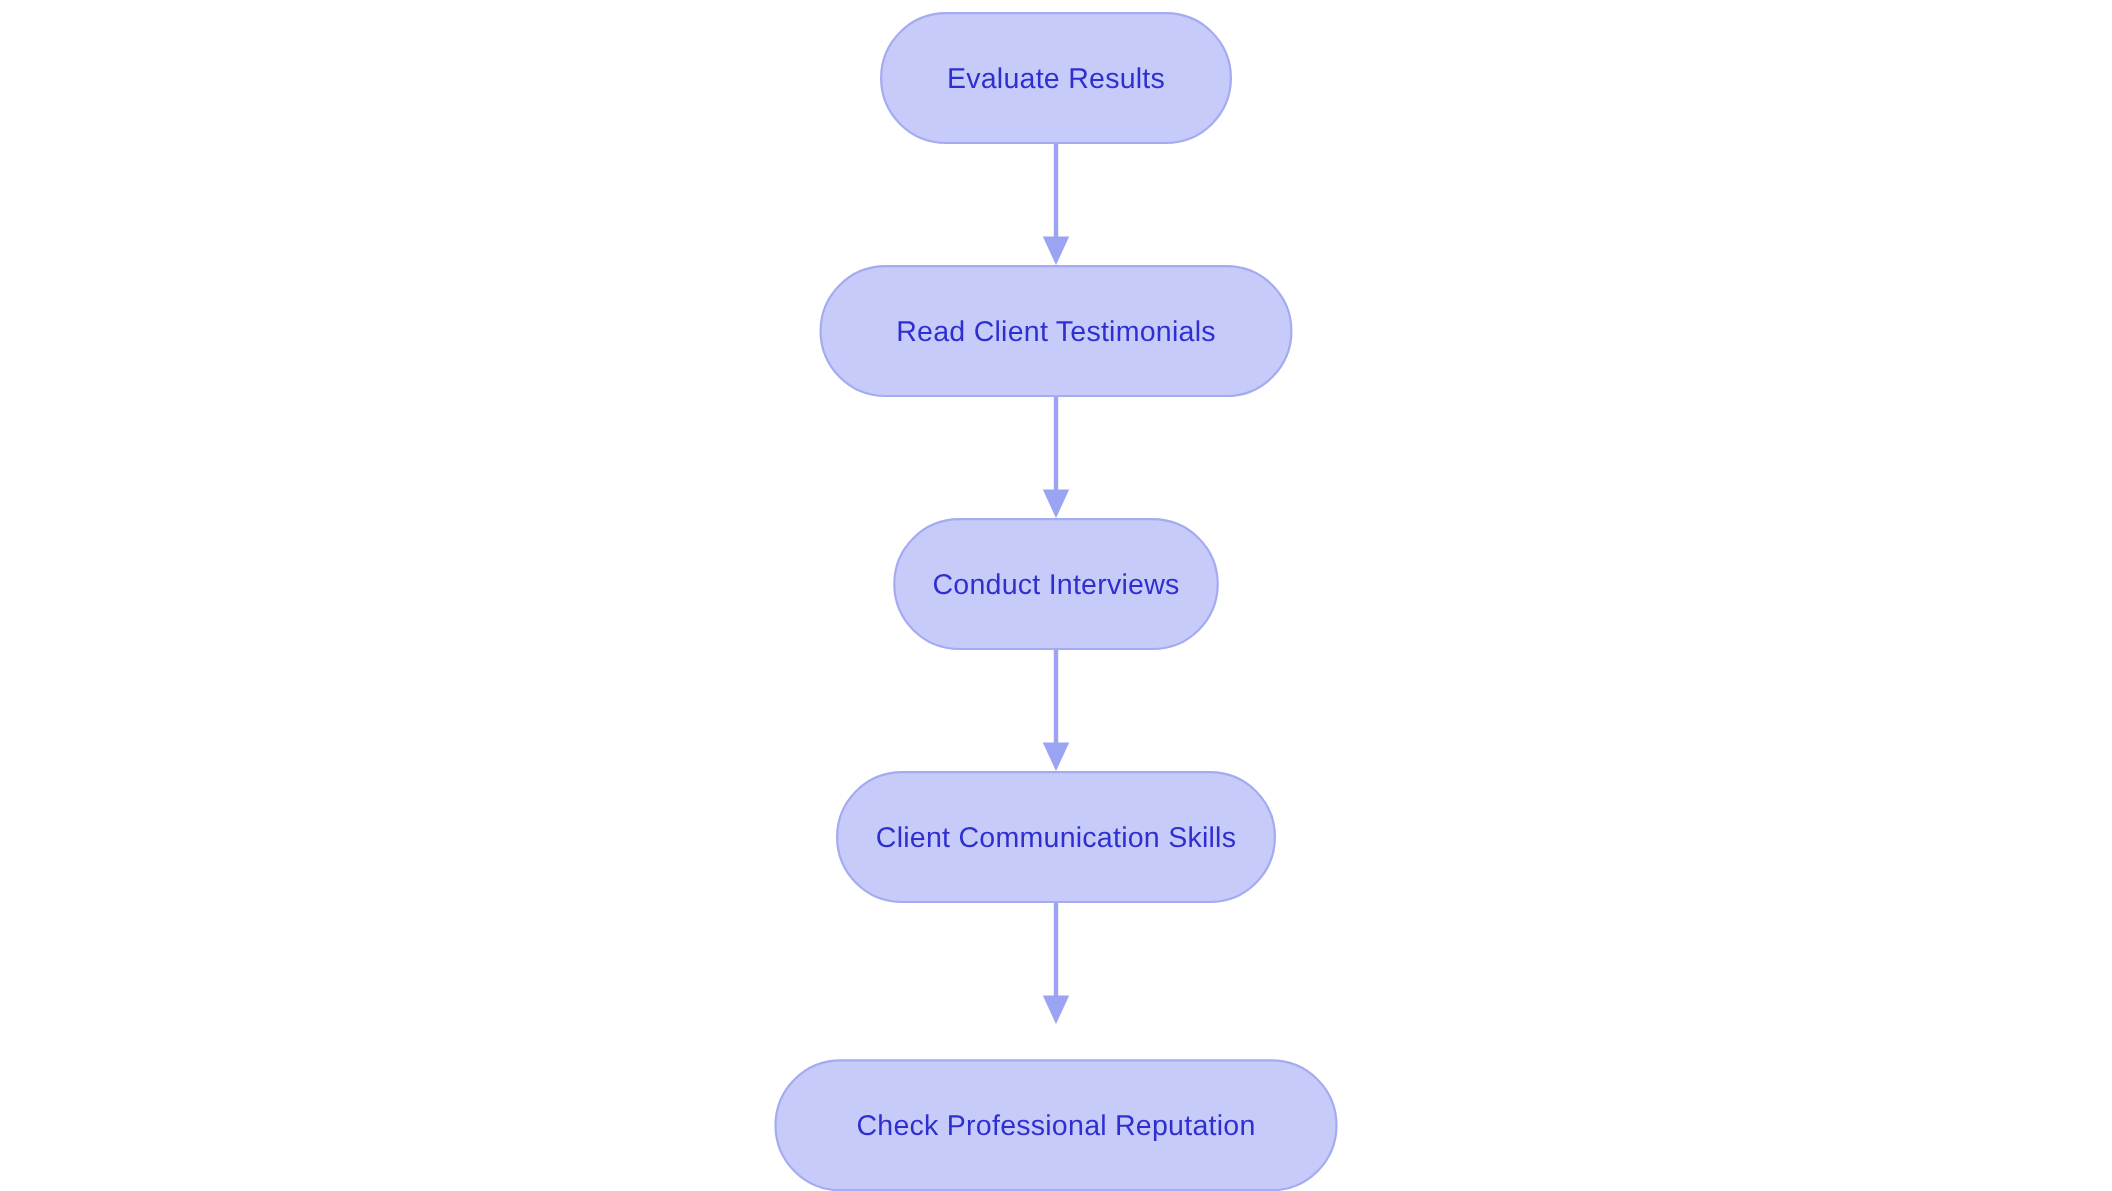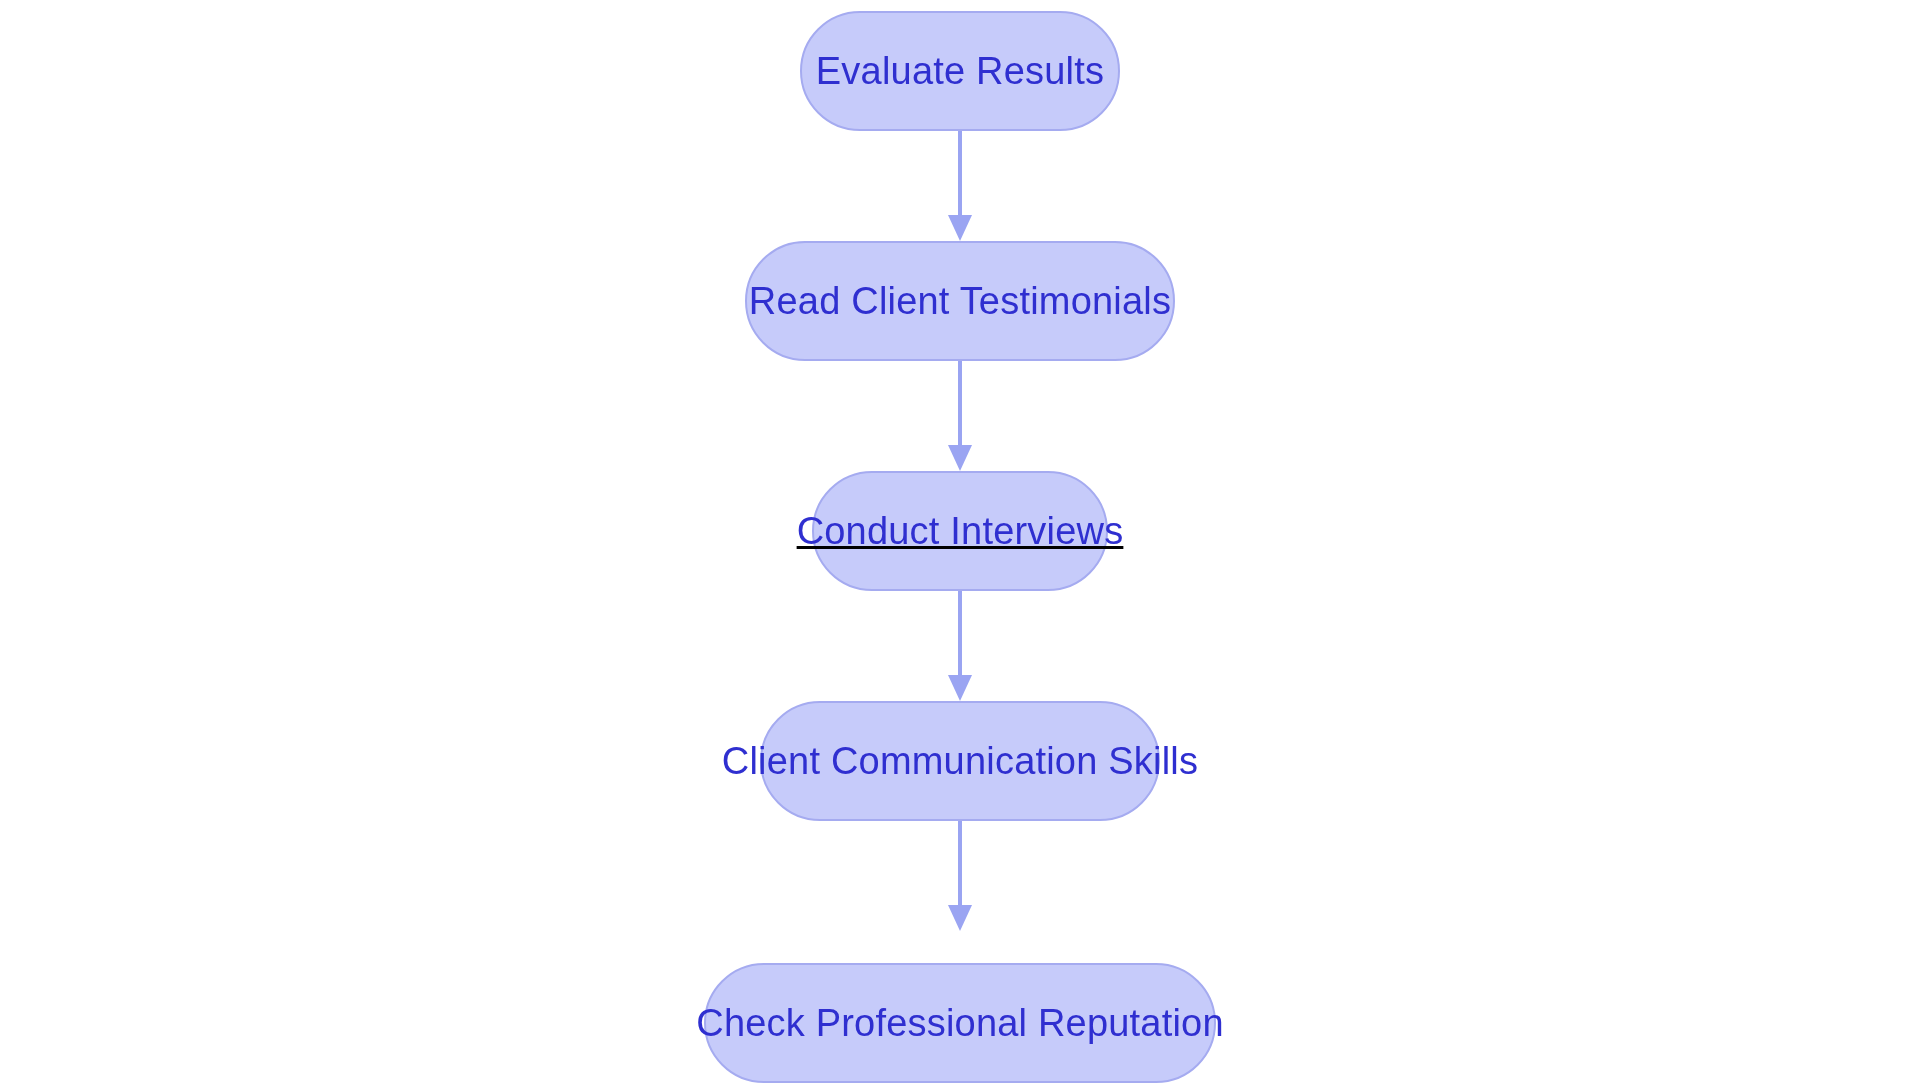--- a/index.html
+++ b/index.html
@@ -33,40 +33,40 @@
     border-radius: 60px;
     background: #c6cbfa;
     border: 2px solid #a5abf0;
     display: flex;
     align-items: center;
     justify-content: center;
     padding: 0 48px;
   }
   .node-label {
     color: #2f2fd0;
-    font-size: 38px;
+    font-size: 26px;
     font-family: "Liberation Sans", sans-serif;
     font-weight: 400;
     white-space: nowrap;
     letter-spacing: 0.2px;
     line-height: 1;
   }
   .connector {
     width: 110px;
     height: 110px;
     display: flex;
     justify-content: center;
     align-items: flex-start;
   }
   .connector svg {
     display: block;
   }
   .n1 { width: 320px; }
   .n2 { width: 430px; justify-content: center; }
-  .n3 { width: 296px; text-decoration: underline; }
+  .n3 { width: 296px; }
   .n4 { width: 400px; }
   .n5 { width: 512px; margin-top: 32px; }
   .spacer-top { height: 13px; width: 100%; }
 </style>
 </head>
 <body>
 
 <div id="flowchart">
 
   <div class="spacer-top"></div>

